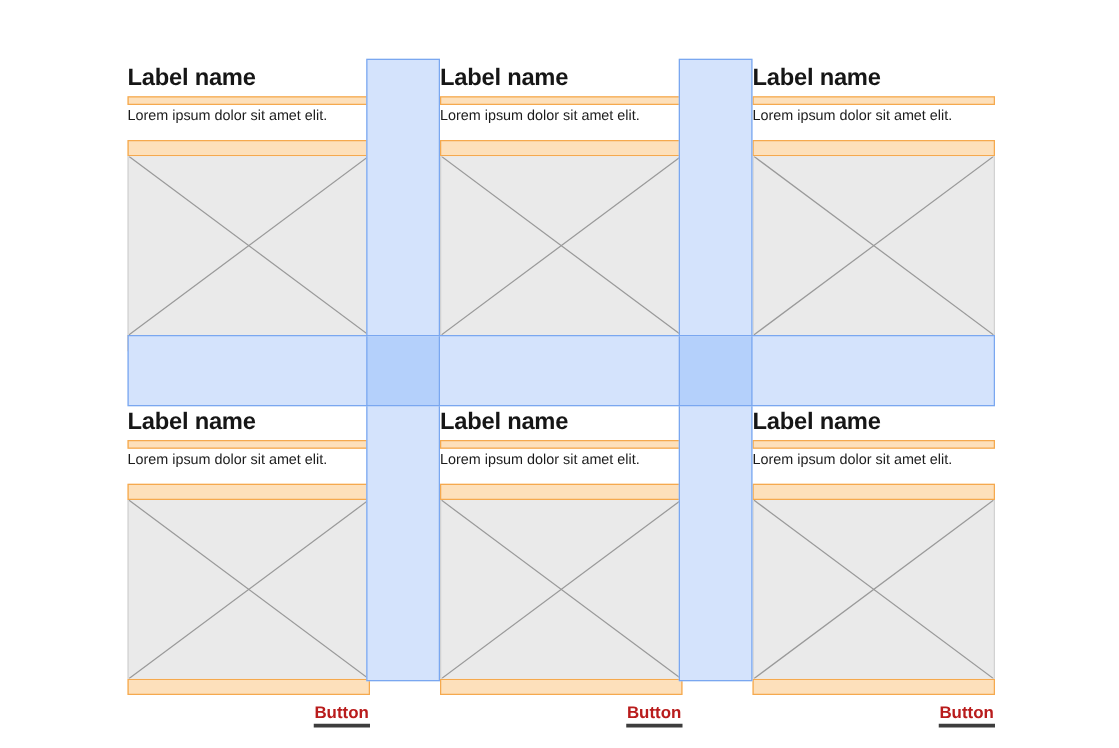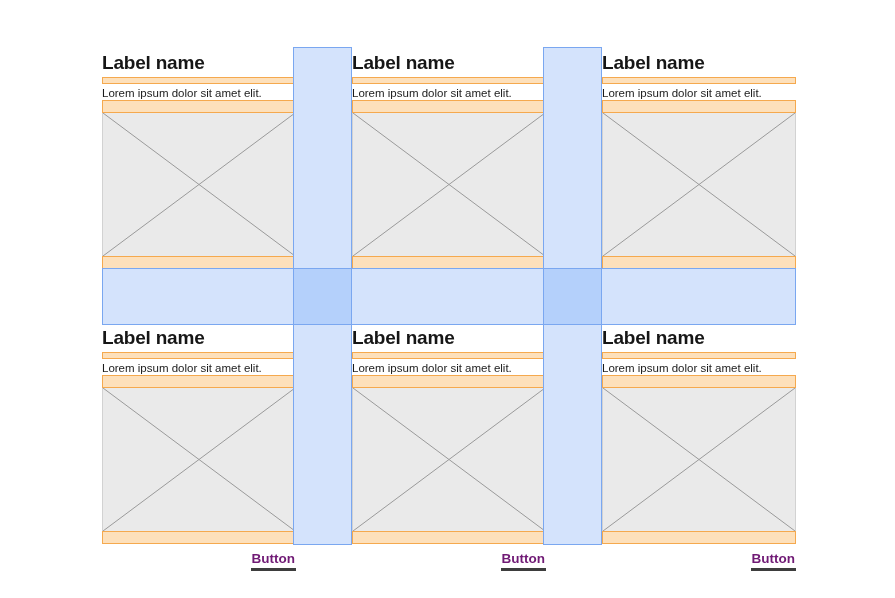--- a/index.html
+++ b/index.html
@@ -42,21 +42,21 @@
     height: 7px;
     background: #fde0bb;
     border: 1px solid #f5a94e;
     box-sizing: border-box;
     margin: 0;
   }
   .card-desc {
     font-size: 11.5px;
     color: #1b1b1b;
     line-height: 14px;
-    padding: 2px 0 0 0;
+    padding: 2px 0 12px 0;
     white-space: nowrap;
   }
   .bar {
     height: 13px;
     background: #fde0bb;
     border: 1px solid #f5a94e;
     box-sizing: border-box;
   }
   .thumb {
     position: relative;
@@ -73,21 +73,21 @@
     height: 100%;
   }
   .btn-row {
     text-align: right;
     padding: 5px 0 0 0;
   }
   .btn-label {
     display: inline-block;
     font-size: 13.5px;
     font-weight: bold;
-    color: #701a75;
+    color: #b91c1c;
     line-height: 16px;
     border-bottom: 3px solid #3d3d3d;
     padding: 0 1px 1px 1px;
     cursor: pointer;
   }
 
   
   .guide {
     position: absolute;
     background: #d4e3fc;

